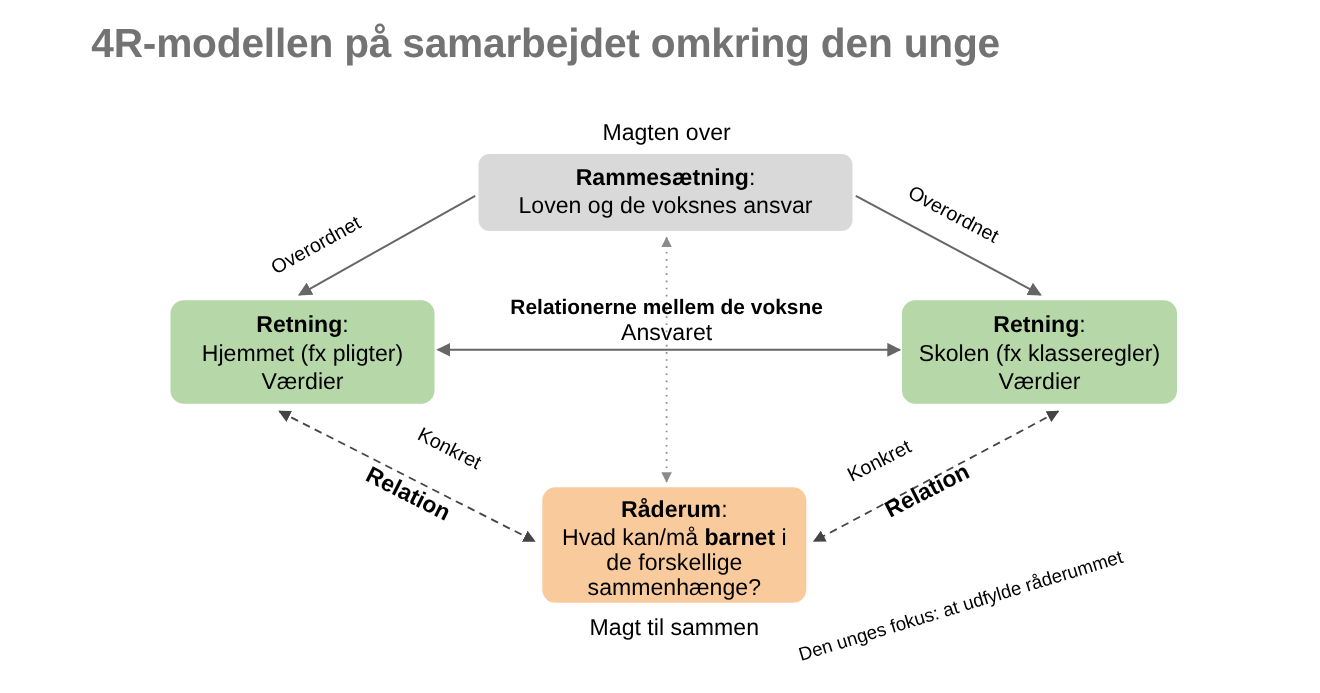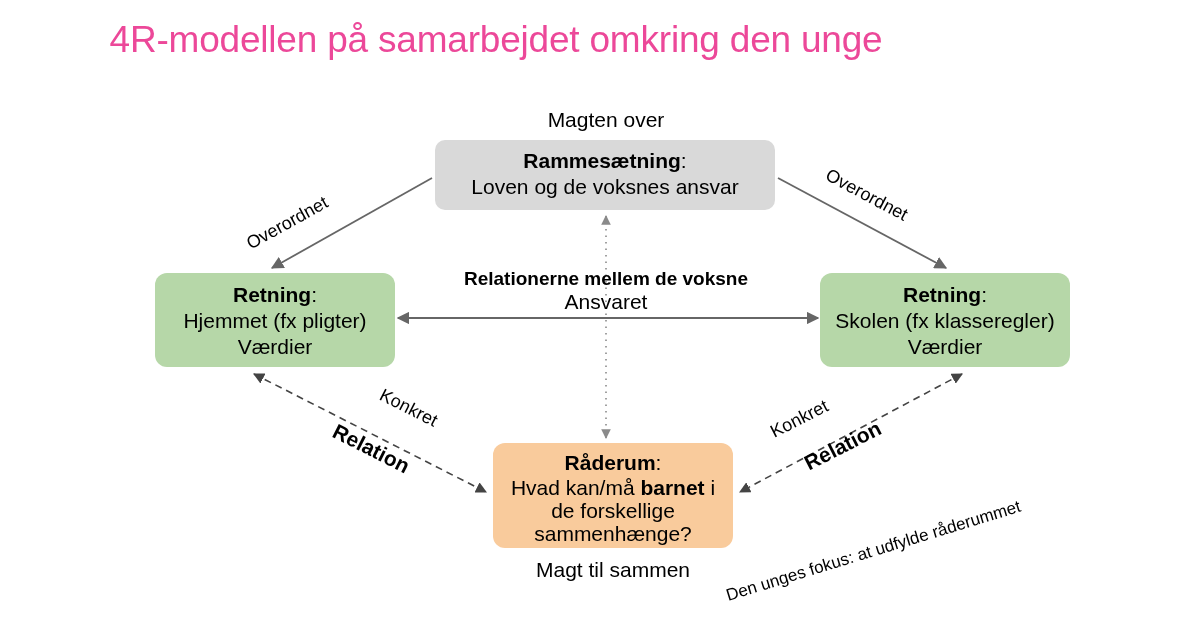--- a/index.html
+++ b/index.html
@@ -21,23 +21,23 @@
     background: #ffffff;
   }
   #page-title {
     position: absolute;
     left: 0;
     top: 18px;
     width: 992px;
     text-align: center;
     font-size: 37px;
     line-height: 44px;
-    font-weight: 400;
+    font-weight: 700;
     letter-spacing: -0.2px;
-    color: #ec4899;
+    color: #737373;
   }
   svg#diagram {
     position: absolute;
     left: 0;
     top: 0;
     width: 1200px;
     height: 630px;
   }
   .node-box {
     stroke: none;

